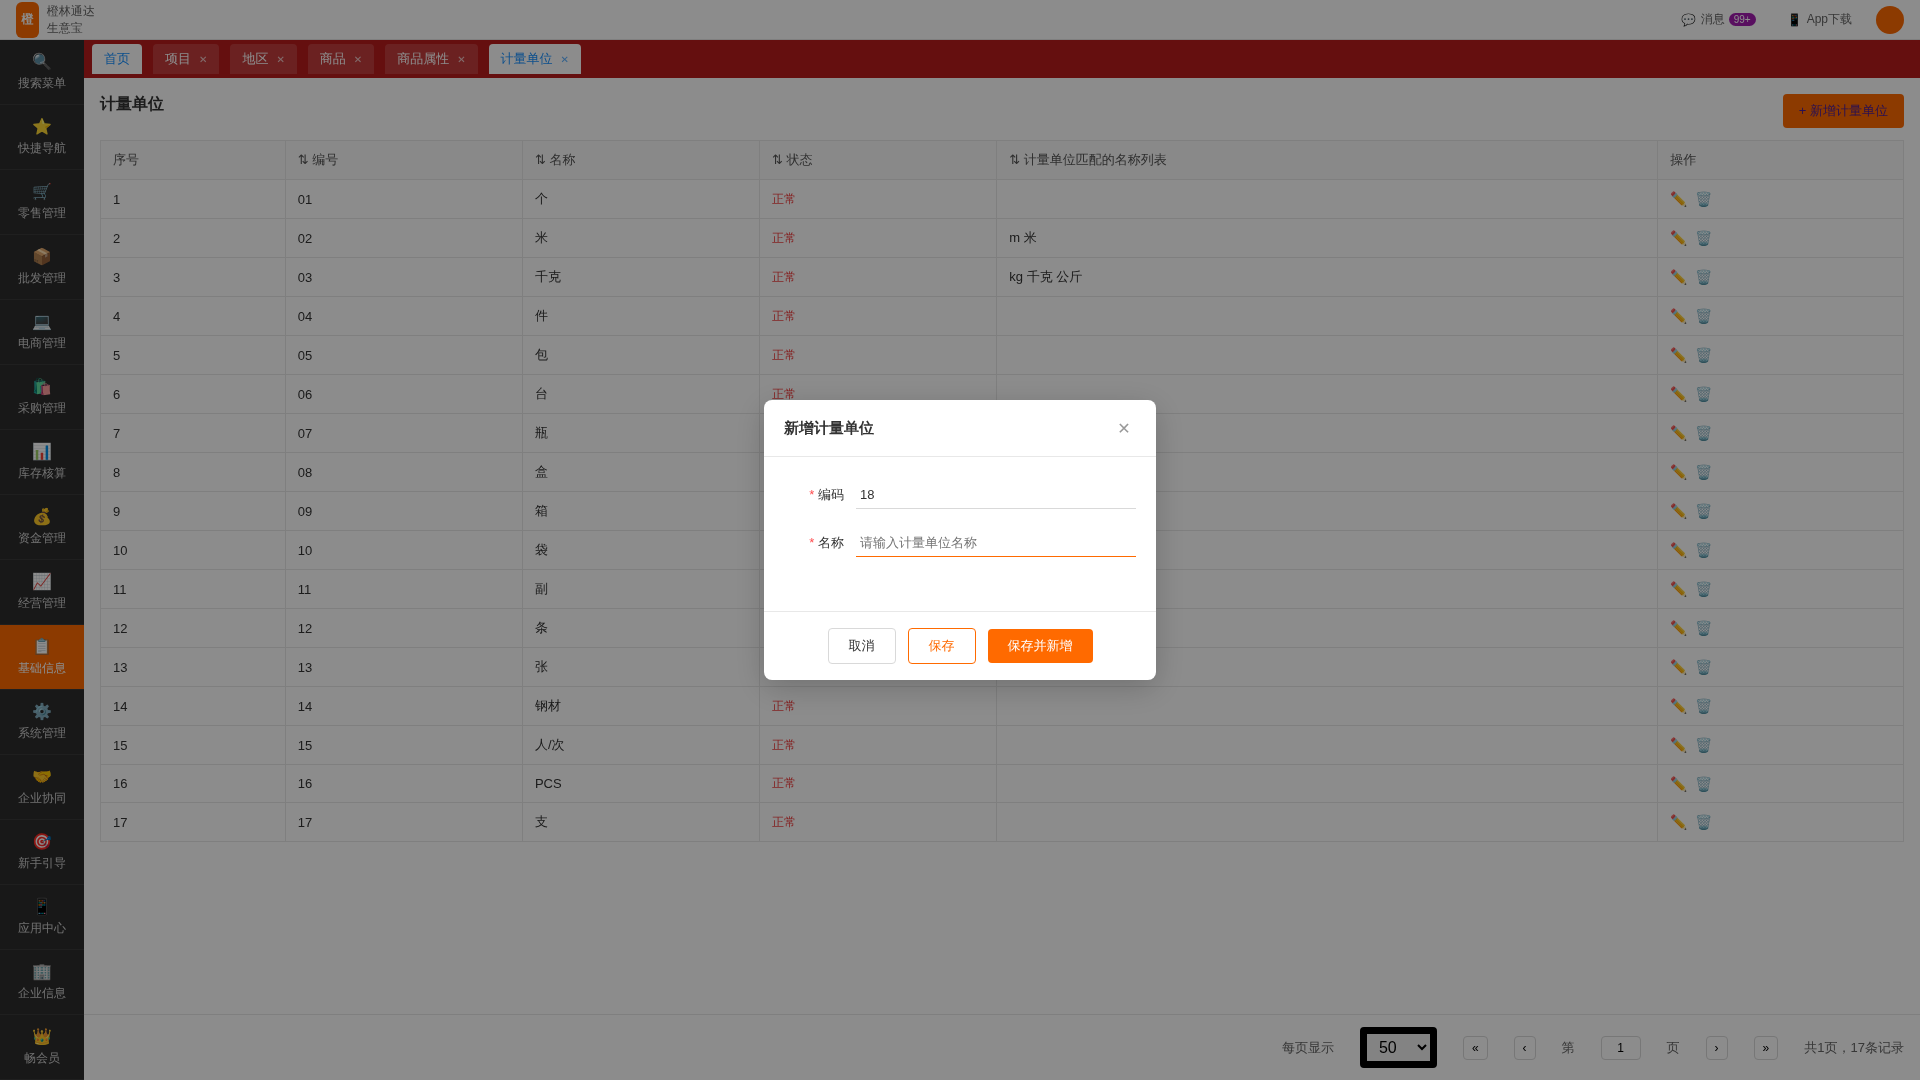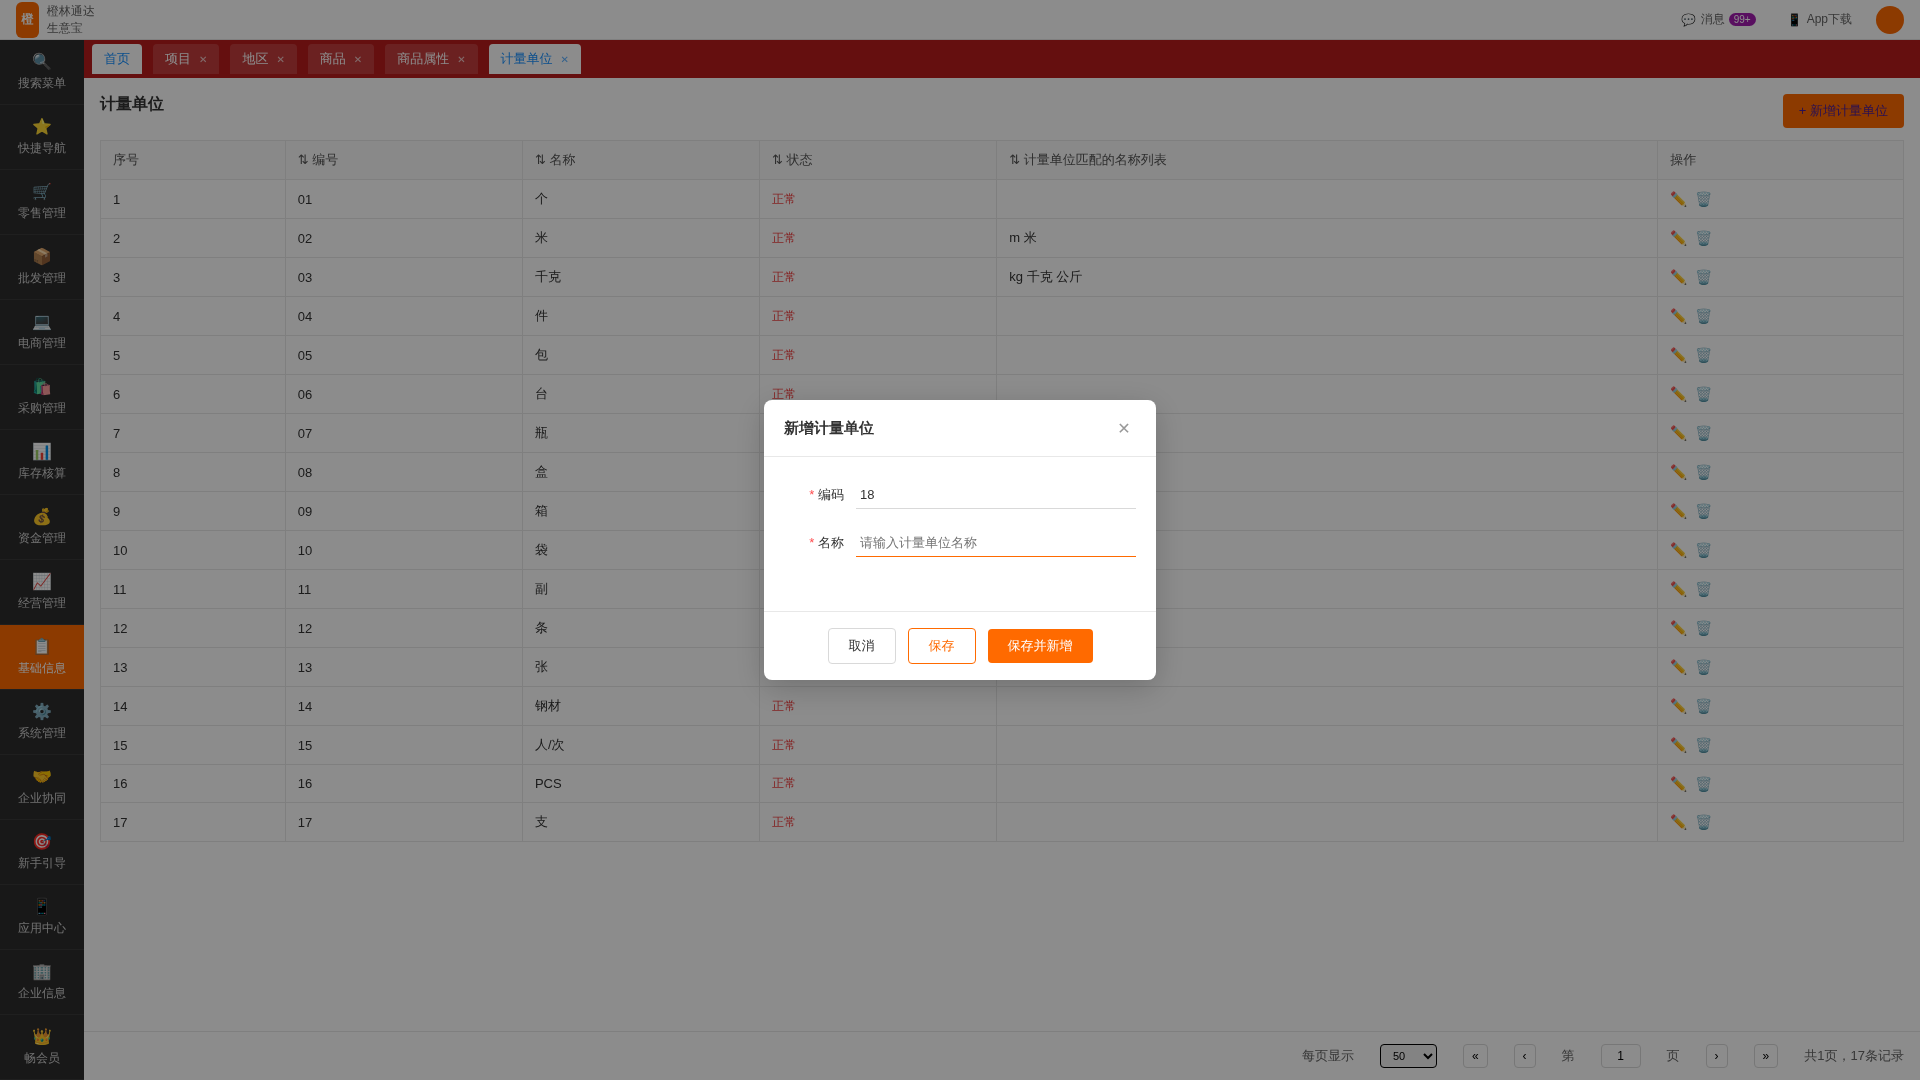--- a/index.html
+++ b/index.html
@@ -124,22 +124,22 @@
     .action-btn.delete { color: #ff4d4f; }
 
     
     .pagination {
       display: flex; align-items: center; justify-content: flex-end;
       padding: 12px 16px; gap: 26px; font-size: 13px; color: #666;
       border-top: 1px solid #e8e8e8;
       background: #fff;
     }
     .page-size-select {
-      border: 1px solid #000000; padding: 4px 8px; border-radius: 4px;
-      font-size: 11px;
+      border: 7px solid #000000; padding: 4px 8px; border-radius: 4px;
+      font-size: 16px;
     }
     .page-btn {
       border: 1px solid #d9d9d9; background: #fff;
       padding: 4px 8px; border-radius: 4px; cursor: pointer;
       font-size: 12px;
     }
     .page-input {
       border: 1px solid #d9d9d9; padding: 4px 8px; border-radius: 4px;
       width: 40px; text-align: center; font-size: 12px;
     }

